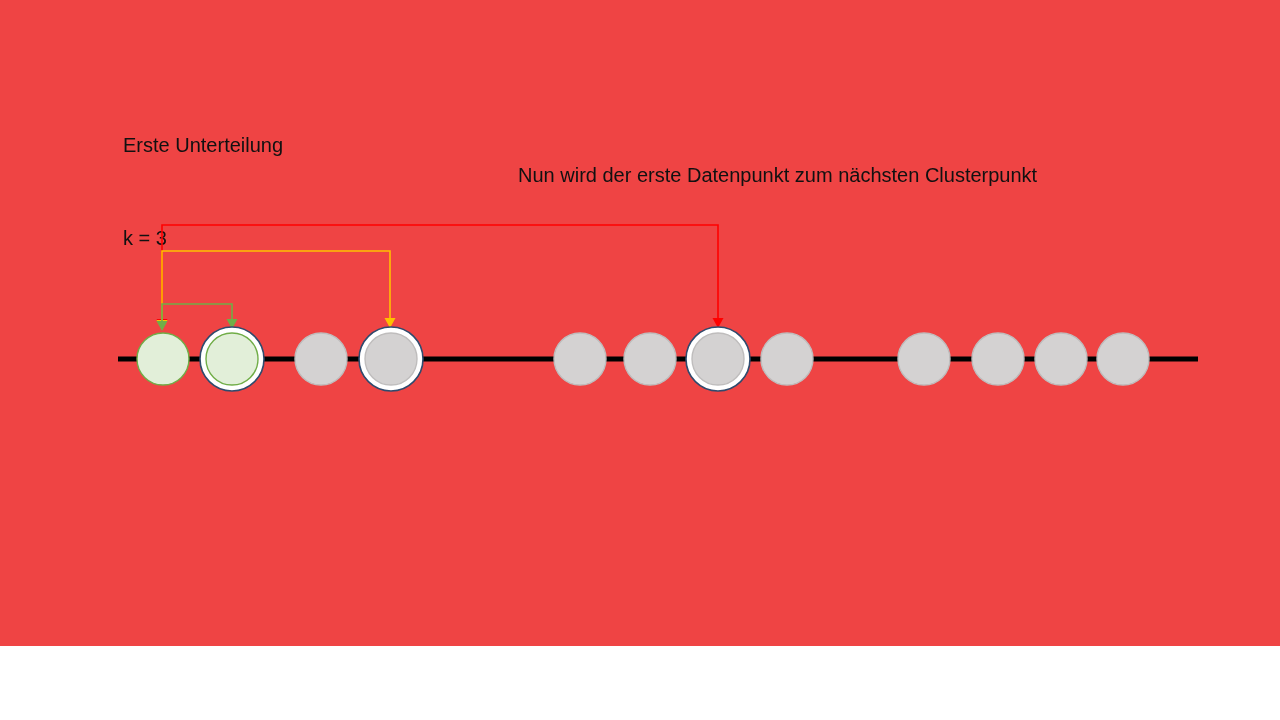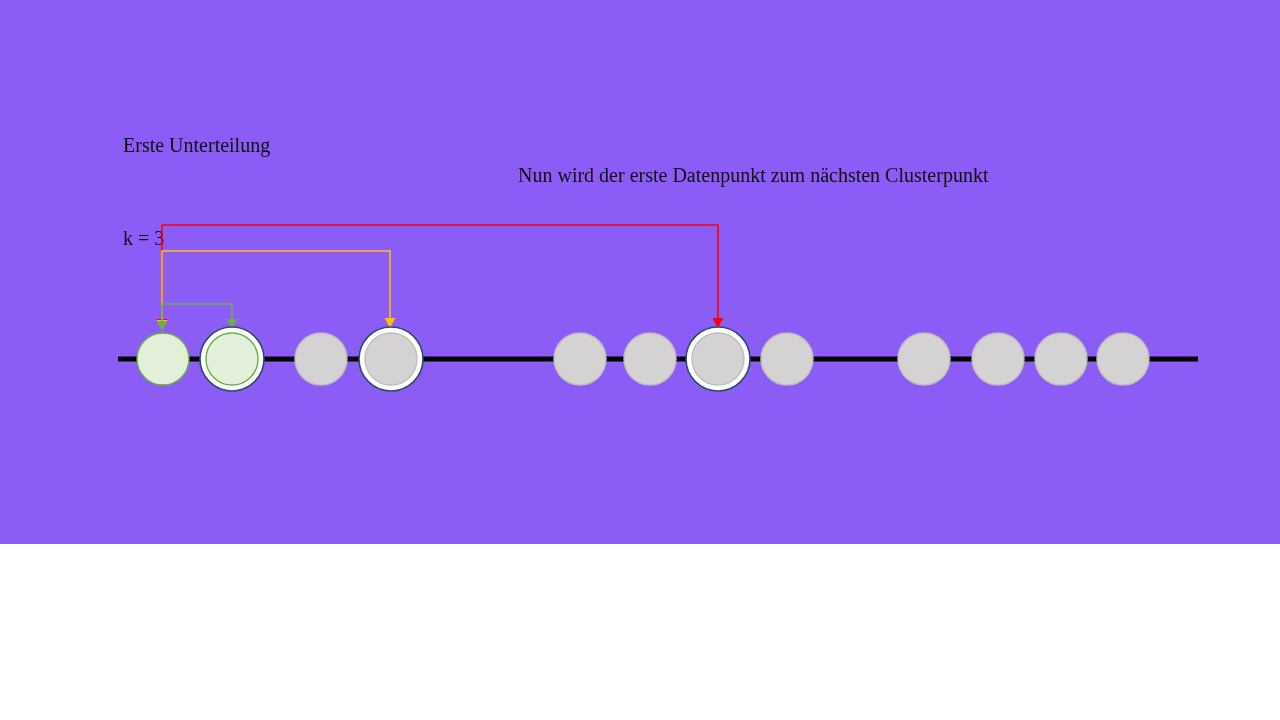--- a/index.html
+++ b/index.html
@@ -4,24 +4,23 @@
 <style>
   html, body {
     margin: 0;
     padding: 0;
     background: #ffffff;
     font-family: "Liberation Sans", sans-serif;
   }
   .slide {
     position: relative;
     width: 1280px;
-    height: 544px;
-    background: #8b5cf6;
+    height: 646px;
+    background: #ef4444;
     overflow: hidden;
-    font-family: Liberation Serif, serif;
   }
   .title-block {
     position: absolute;
     left: 123px;
     top: 68px;
     font-size: 20px;
     line-height: 31px;
     color: #111111;
     white-space: pre;
   }

